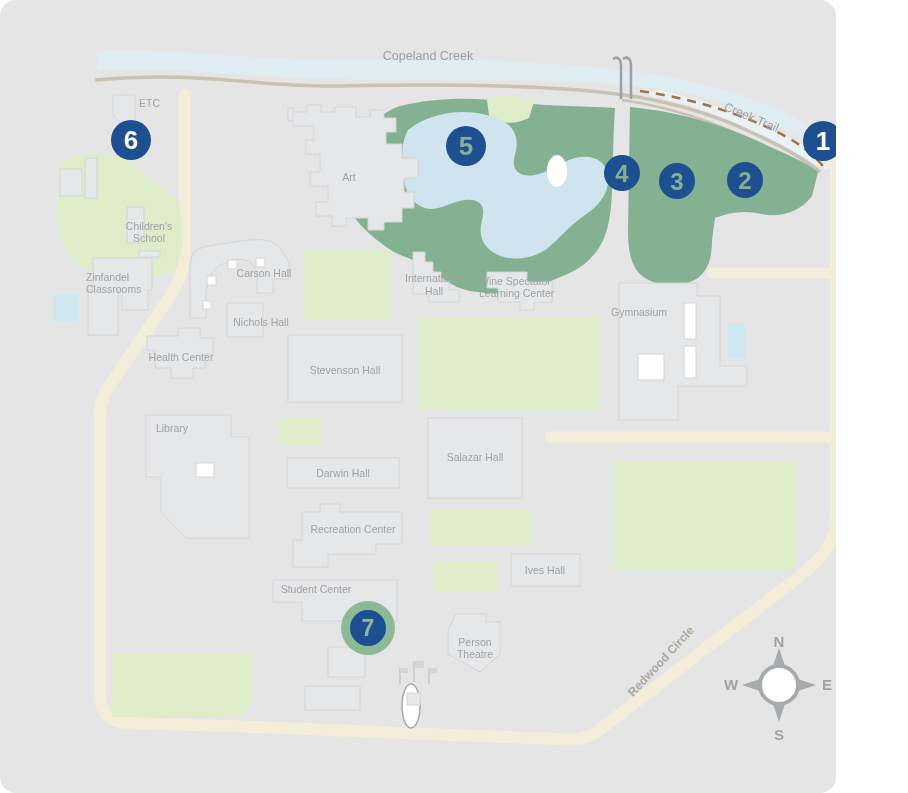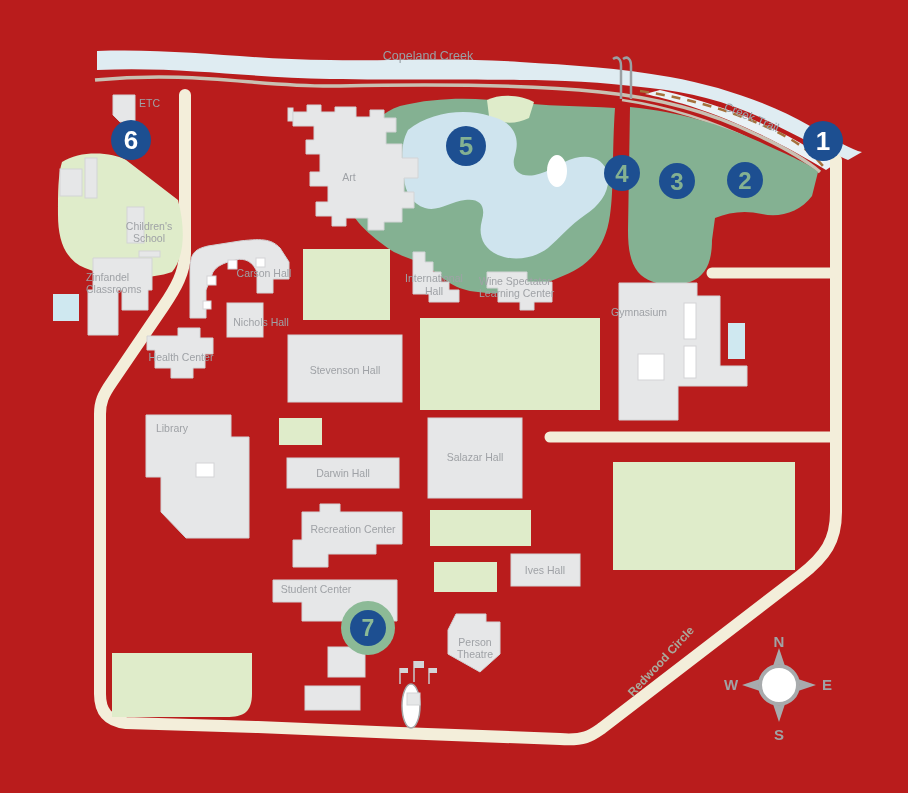--- a/index.html
+++ b/index.html
@@ -1,18 +1,19 @@
 <!DOCTYPE html>
 <html><head>
 <meta charset="utf-8">
 <style>
   html,body{margin:0;padding:0;background:#ffffff;}
   .map-wrap{
-    position:relative;width:908px;height:793px;background:#b91c1c;overflow:hidden;
+    position:relative;width:836px;height:793px;background:#e5e5e5;overflow:hidden;
     font-family:"Liberation Sans",sans-serif;
+    border-radius:16px;
   }
   svg{display:block;}
   .bldg{fill:#e6e7e8;stroke:#d3d4d6;stroke-width:1;}
   .bldg-label{fill:#9fa2a6;font-size:10.5px;font-family:"Liberation Sans",sans-serif;}
   .water-label{fill:#9aa0a5;font-size:12.5px;font-family:"Liberation Sans",sans-serif;}
   .trail-label{fill:#9aa5ab;font-size:12px;font-family:"Liberation Sans",sans-serif;}
   .road-label{fill:#aaa99c;font-size:12px;font-weight:bold;font-family:"Liberation Sans",sans-serif;}
   .lawn{fill:#dfecca;}
   .park{fill:#84b192;}
   .marker-circle{fill:#1d4f91;}

